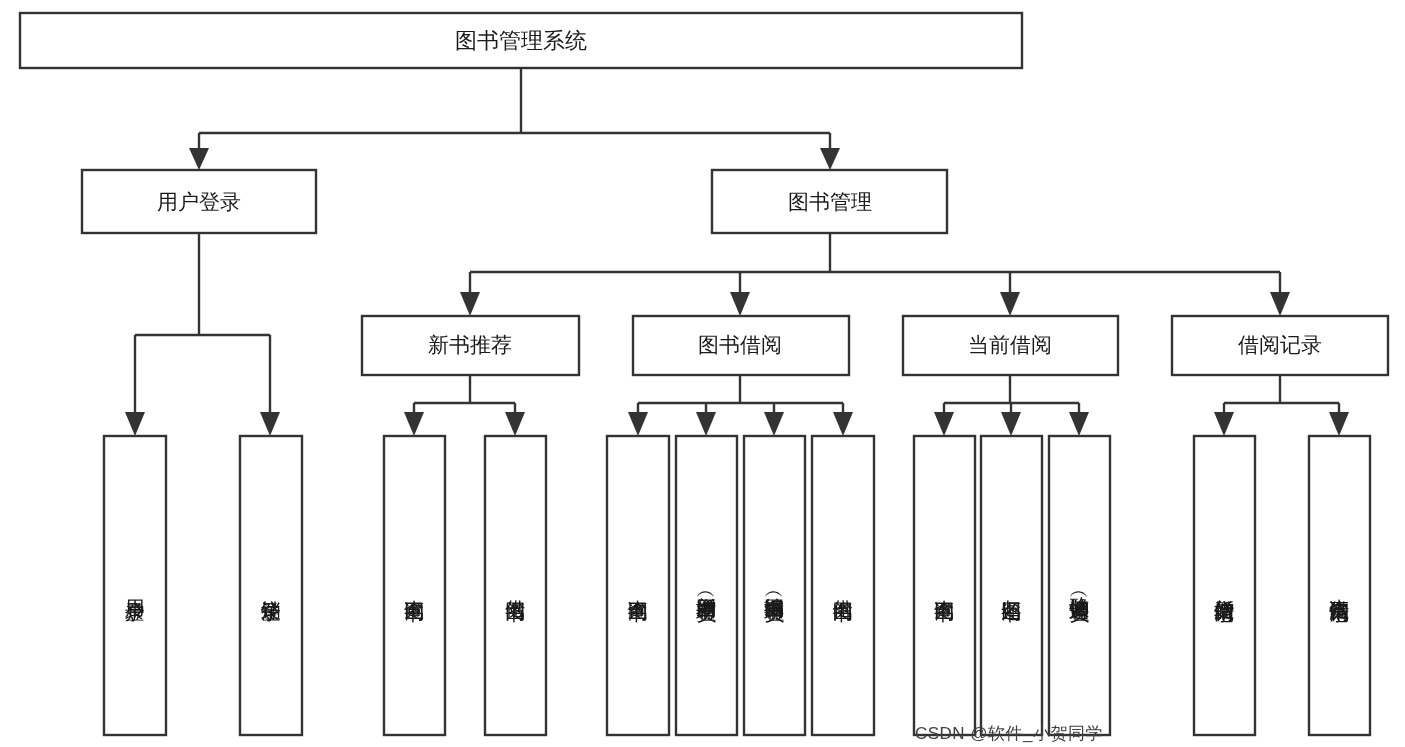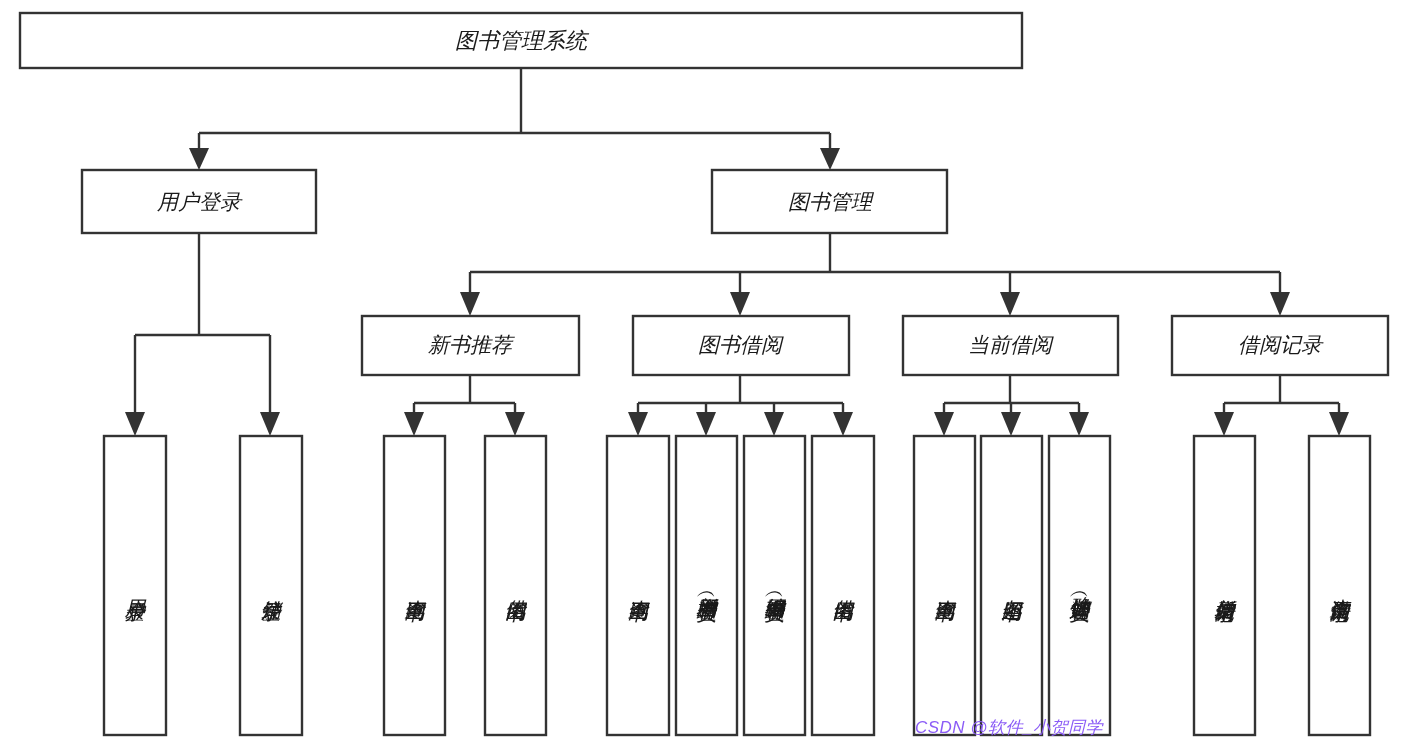--- a/index.html
+++ b/index.html
@@ -12,21 +12,20 @@
     height: 747px;
     font-family: "Liberation Sans", "DejaVu Sans", sans-serif;
     overflow: hidden;
     position: relative;
   }
   #diagram-root {
     position: relative;
     width: 1117px;
     height: 747px;
     background: #ffffff;
-    font-style: italic;
   }
   svg.diagram-canvas {
     position: absolute;
     left: 0;
     top: 0;
     width: 1405px;
     height: 747px;
     display: block;
   }
   .node-box {
@@ -69,24 +68,24 @@
     letter-spacing: 1px;
     display: flex;
     align-items: center;
     justify-content: center;
     white-space: nowrap;
     pointer-events: none;
   }
   .watermark {
     position: absolute;
     right: 14px;
-    bottom: 8px;
+    bottom: 2px;
     font-family: "Liberation Sans", "DejaVu Sans", sans-serif;
     font-size: 17px;
-    color: #8b5cf6;
+    color: #404040;
     white-space: nowrap;
     letter-spacing: 0.5px;
   }
 </style>
 </head>
 <body>
 
 <div id="diagram-root">
 
   <svg class="diagram-canvas" viewBox="0 0 1405 747">

